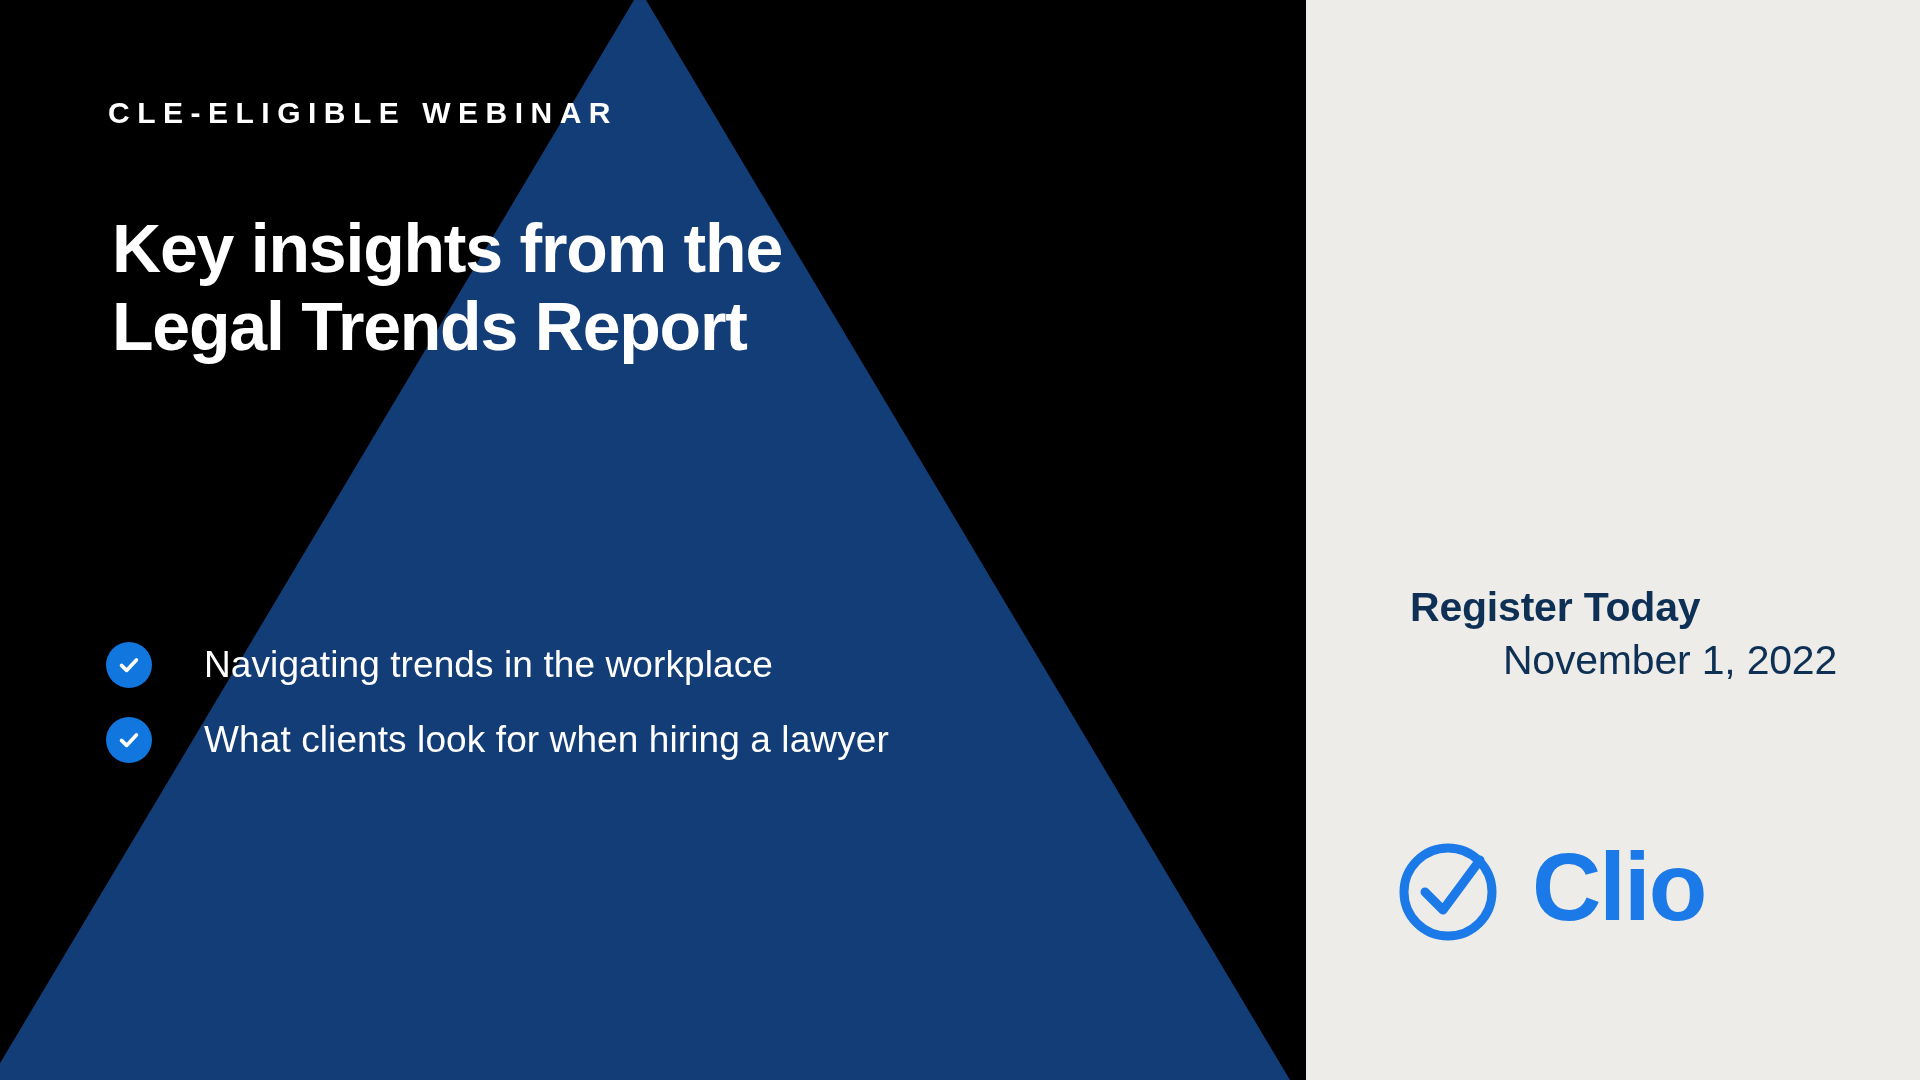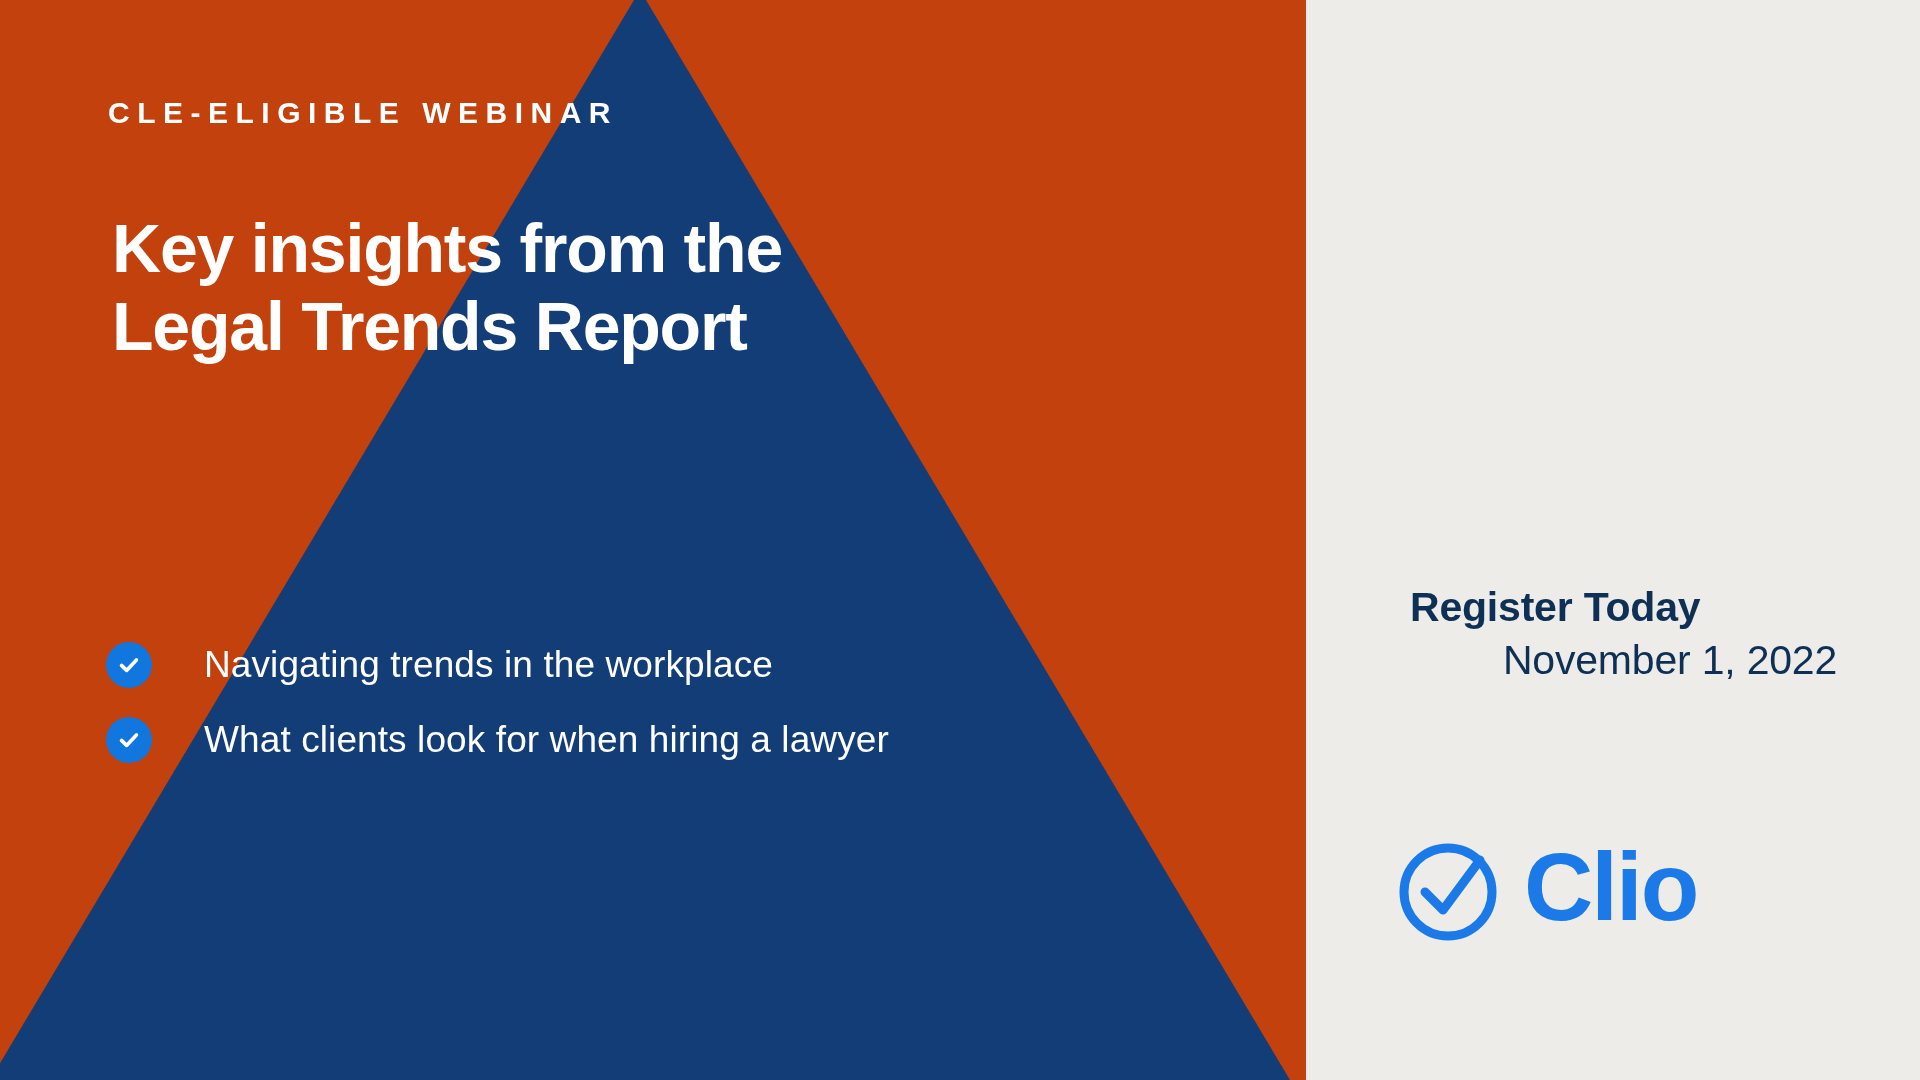--- a/index.html
+++ b/index.html
@@ -16,21 +16,21 @@
     background: #EDECE8;
   }
 
   
   .left-panel {
     position: absolute;
     left: 0;
     top: 0;
     width: 1306px;
     height: 1080px;
-    background: #c2410c;
+    background: #000000;
     overflow: hidden;
   }
   .triangle-watermark {
     position: absolute;
     left: 0;
     top: 0;
     width: 1306px;
     height: 1080px;
     pointer-events: none;
   }
@@ -124,21 +124,21 @@
   }
 
   .clio-logo {
     position: absolute;
     left: 88px;
     top: 838px;
     display: flex;
     align-items: center;
   }
   .clio-mark { flex: 0 0 auto; }
-  .clio-wordmark { margin-left: 22px; text-align: center; }
+  .clio-wordmark { margin-left: 30px; text-align: center; }
 </style>
 </head>
 <body>
 
 <div id="canvas">
 
   <div class="left-panel">
 
     <svg class="triangle-watermark" viewBox="0 0 1306 1080" preserveAspectRatio="none" aria-hidden="true">
       <polygon points="640,-10 1290,1080 -10,1080" fill="#123D77"></polygon>

